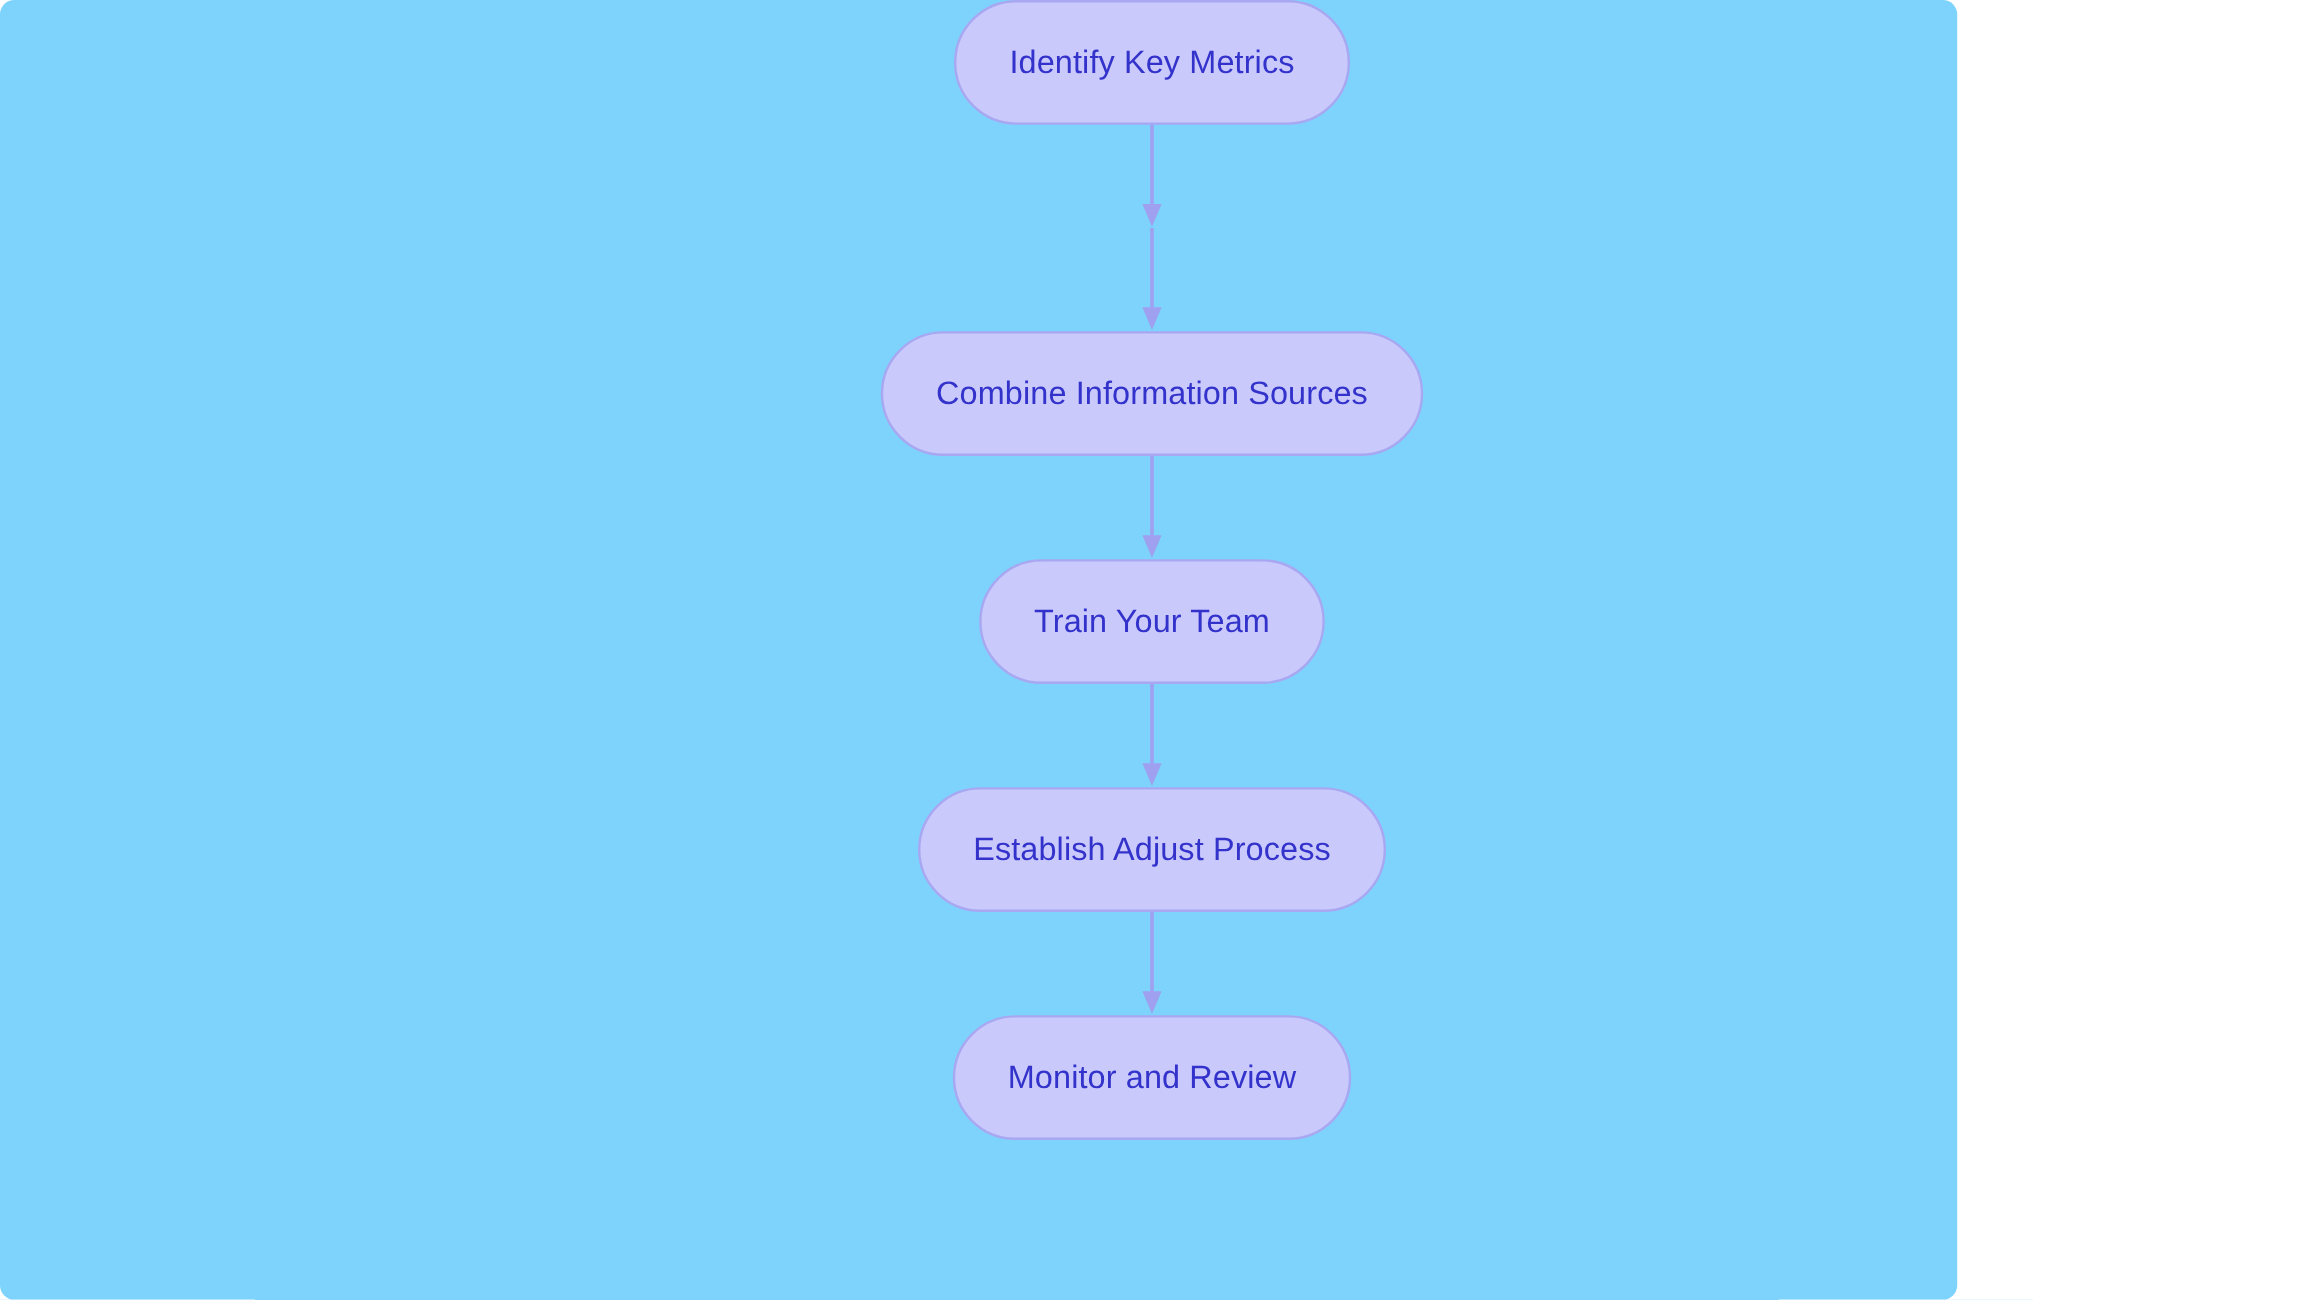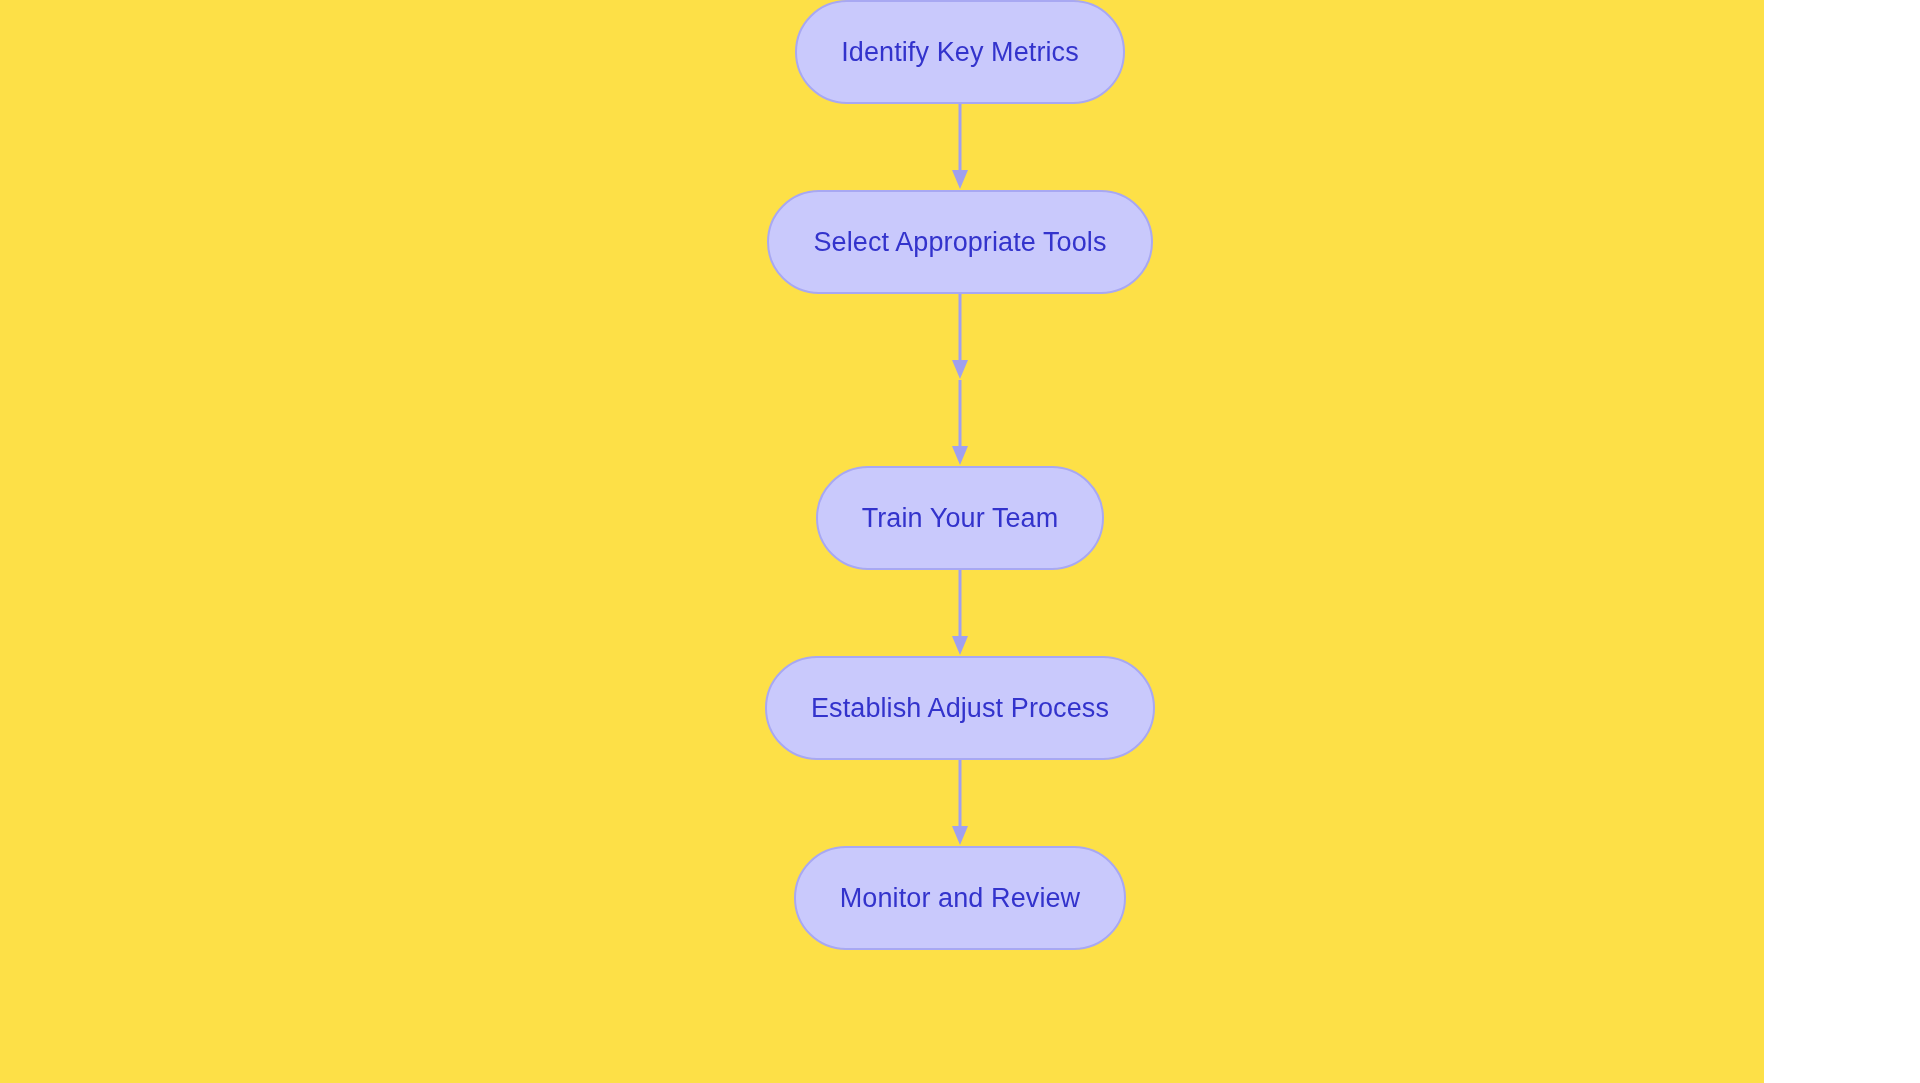--- a/index.html
+++ b/index.html
@@ -10,23 +10,24 @@
   }
   body {
     width: 1920px;
     height: 1083px;
     overflow: hidden;
     font-family: "Liberation Sans", "DejaVu Sans", sans-serif;
   }
 
   #flowchart-canvas {
     position: relative;
-    width: 1764px;
+    width: 1631px;
     height: 1083px;
-    background: #fde047;
+    background: #7dd3fc;
+    border-radius: 12px;
   }
 
   .flow-column {
     position: absolute;
     left: 0;
     top: 0;
     width: 1920px;
     height: 1083px;
     display: flex;
     flex-direction: column;
@@ -84,29 +85,29 @@
 
     <div class="flow-node">
       <span class="flow-node-label">Identify Key Metrics</span>
     </div>
 
     <svg class="flow-connector" viewBox="0 0 30 86">
       <line class="connector-line" x1="15" y1="0" x2="15" y2="70"></line>
       <polygon class="connector-head" points="15,85 7,66 23,66"></polygon>
     </svg>
 
-    <div class="flow-node">
-      <span class="flow-node-label">Select Appropriate Tools</span>
-    </div>
 
     <svg class="flow-connector" viewBox="0 0 30 86">
       <line class="connector-line" x1="15" y1="0" x2="15" y2="70"></line>
       <polygon class="connector-head" points="15,85 7,66 23,66"></polygon>
     </svg>
 
+    <div class="flow-node">
+      <span class="flow-node-label">Combine Information Sources</span>
+    </div>
 
     <svg class="flow-connector" viewBox="0 0 30 86">
       <line class="connector-line" x1="15" y1="0" x2="15" y2="70"></line>
       <polygon class="connector-head" points="15,85 7,66 23,66"></polygon>
     </svg>
 
     <div class="flow-node">
       <span class="flow-node-label">Train Your Team</span>
     </div>
 

